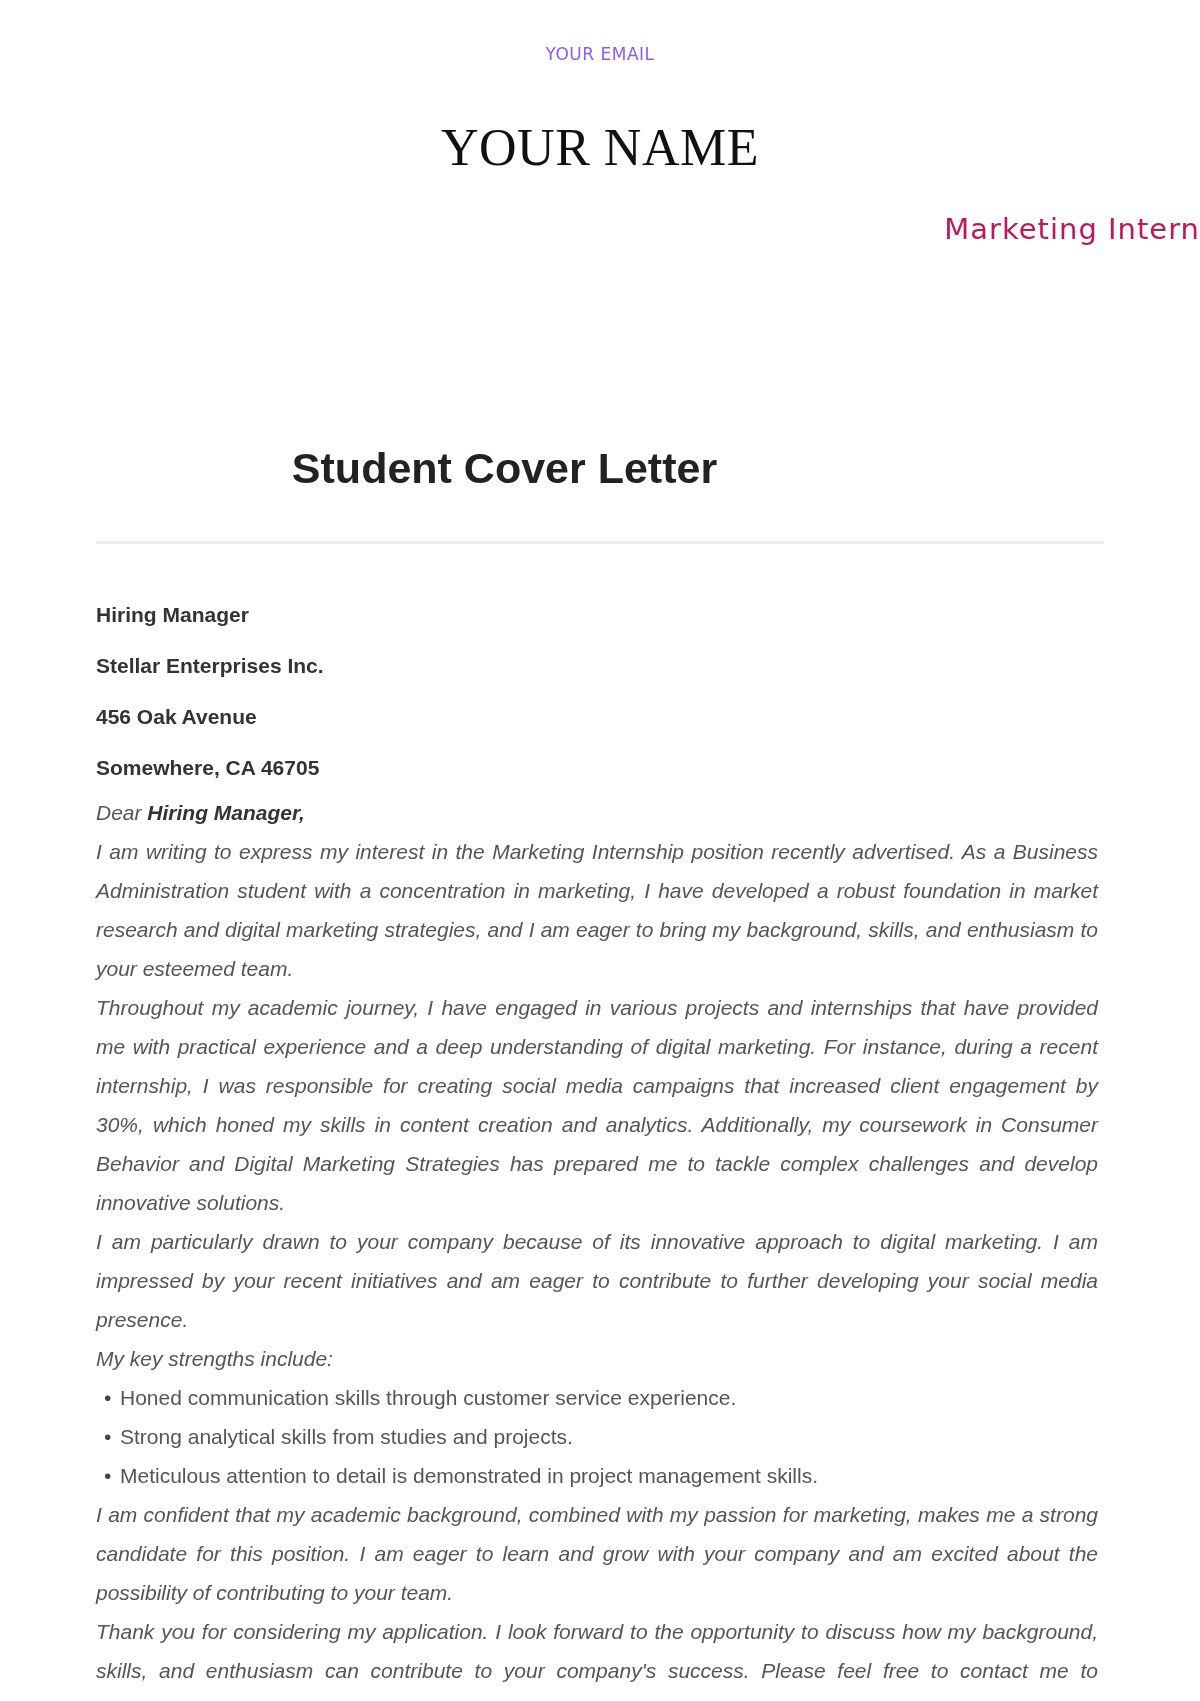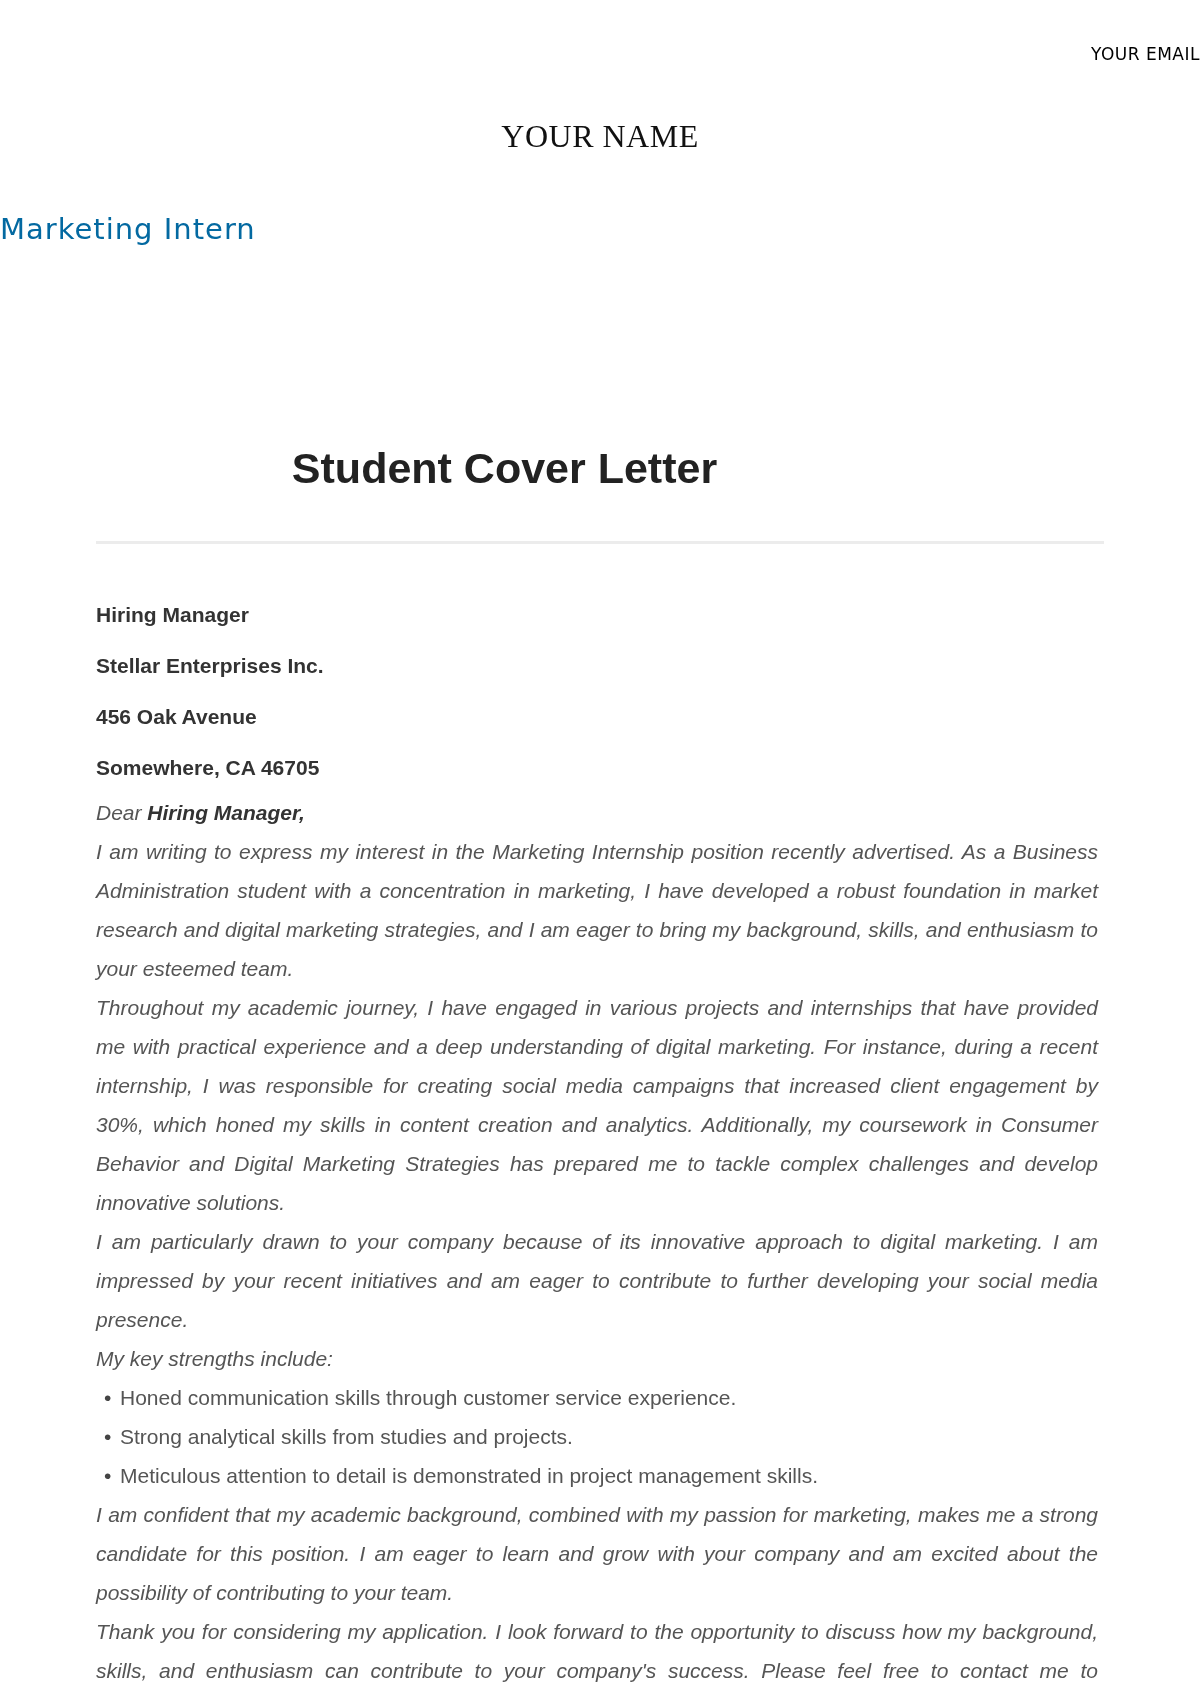--- a/index.html
+++ b/index.html
@@ -1,20 +1,20 @@
 <!DOCTYPE html>
 <html><head>
 <meta charset="utf-8">
 <style>
   html, body { margin: 0; padding: 0; background: #ffffff; }
   body { width: 1200px; height: 1701px; overflow: hidden; position: relative; font-family: "Liberation Sans", sans-serif; }
   .page { position: absolute; left: 0; top: 0; width: 1200px; height: 1701px; }
-  .email { position: absolute; top: 44px; left: 0; width: 1200px; text-align: right; font-family: "DejaVu Sans", sans-serif; font-size: 17px; letter-spacing: 0.5px; color: #000000; }
-  .name { position: absolute; top: 118px; left: 0; width: 1200px; text-align: center; font-family: "Liberation Serif", serif; font-size: 32px; color: #111; letter-spacing: 0.5px; }
-  .role { position: absolute; top: 212px; left: 0; width: 1200px; text-align: left; font-family: "DejaVu Sans", sans-serif; font-size: 29px; color: #0369a1; letter-spacing: 1px; }
+  .email { position: absolute; top: 44px; left: 0; width: 1200px; text-align: center; font-family: "DejaVu Sans", sans-serif; font-size: 17px; letter-spacing: 0.5px; color: #8b5cf6; }
+  .name { position: absolute; top: 118px; left: 0; width: 1200px; text-align: center; font-family: "Liberation Serif", serif; font-size: 52px; color: #111; letter-spacing: 0.5px; }
+  .role { position: absolute; top: 212px; left: 0; width: 1200px; text-align: right; font-family: "DejaVu Sans", sans-serif; font-size: 29px; color: #be185d; letter-spacing: 1px; }
   .doc-title { position: absolute; top: 444px; left: 0; width: 1009px; text-align: center; font-family: "Liberation Sans", sans-serif; font-weight: bold; font-size: 43px; color: #222; }
   .divider { position: absolute; top: 541px; left: 96px; width: 1008px; height: 3px; background: #ececec; }
   .addr { position: absolute; left: 96px; font-family: Liberation Sans, sans-serif; font-weight: bold; font-size: 21px; color: #333; }
   .body-text { position: absolute; left: 96px; width: 1002px; top: 793px; font-family: "Liberation Sans", sans-serif; font-size: 21px; line-height: 39px; color: #555; }
   .body-text p { margin: 0; text-align: justify; font-style: italic; }
   .greeting b { color: #333; }
   .bullets { margin: 0; padding: 0; list-style: none; }
   .bullets li { padding-left: 24px; position: relative; text-align: left; }
   .bullets li::before { content: "\2022"; position: absolute; left: 8px; color: #444; }
 </style>

